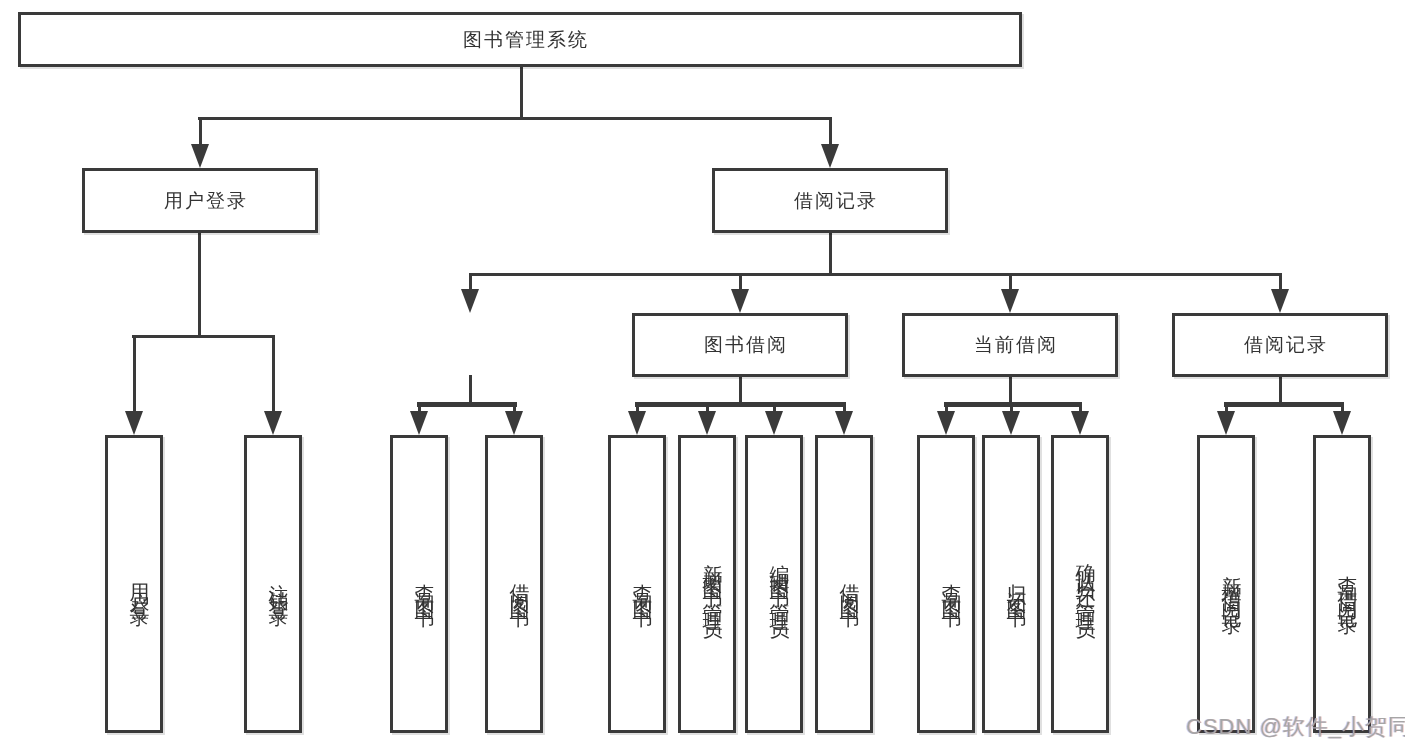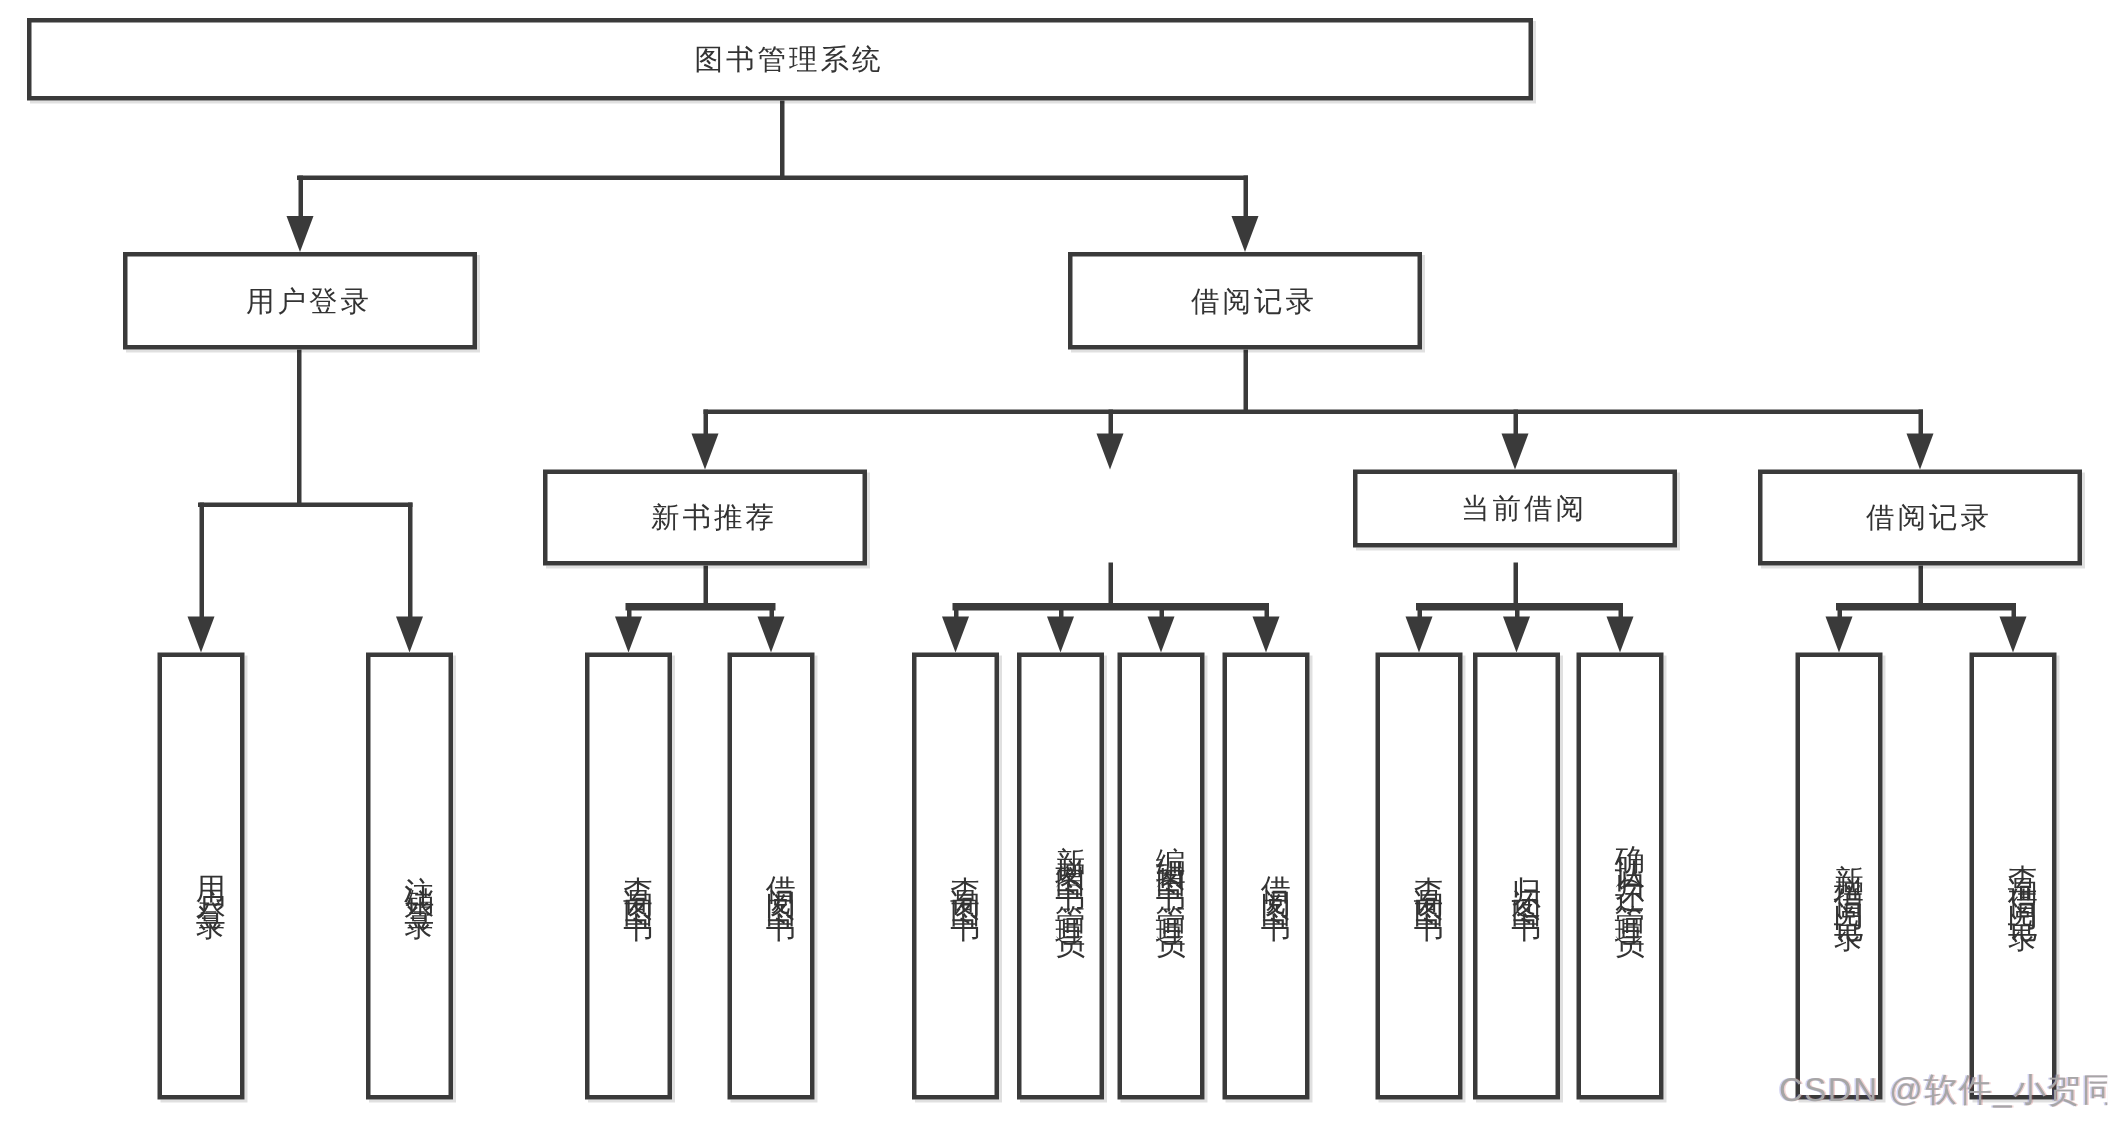--- a/index.html
+++ b/index.html
@@ -119,22 +119,22 @@
   <div class="line" style="left:1225px;top:402px;width:3px;height:12px"></div>
   <div class="line" style="left:1341px;top:402px;width:3px;height:12px"></div>
   <div class="arrowhead" style="left:1217px;top:411px"></div>
   <div class="arrowhead" style="left:1333px;top:411px"></div>
 
   <div class="box h" style="left:18px;top:12px;width:1004px;height:55px">图书管理系统</div>
 
   <div class="box h" style="left:82px;top:168px;width:236px;height:65px">用户登录</div>
   <div class="box h" style="left:712px;top:168px;width:236px;height:65px">借阅记录</div>
 
-  <div class="box h" style="left:362px;top:313px;width:216px;height:64px">新书推荐</div>
-  <div class="box h" style="left:902px;top:313px;width:216px;height:52px">当前借阅</div>
+  <div class="box h" style="left:632px;top:313px;width:216px;height:64px">图书借阅</div>
+  <div class="box h" style="left:902px;top:313px;width:216px;height:64px">当前借阅</div>
   <div class="box h" style="left:1172px;top:313px;width:216px;height:64px">借阅记录</div>
 
   <div class="box v" style="left:105px;top:435px;width:58px;height:298px">
     <span class="vtxt">用户登录</span>
   </div>
   <div class="box v" style="left:244px;top:435px;width:58px;height:298px">
     <span class="vtxt">注销登录</span>
   </div>
 
   <div class="box v" style="left:390px;top:435px;width:58px;height:298px">

